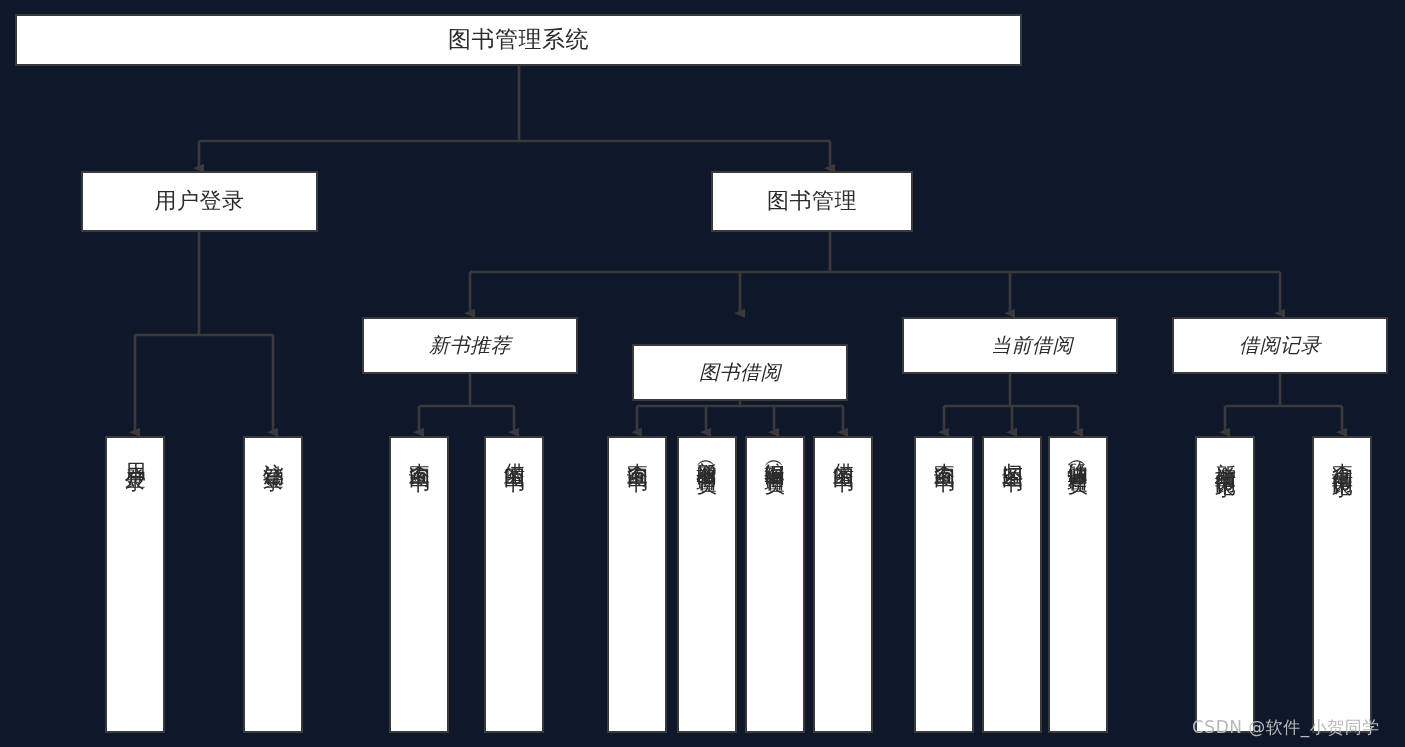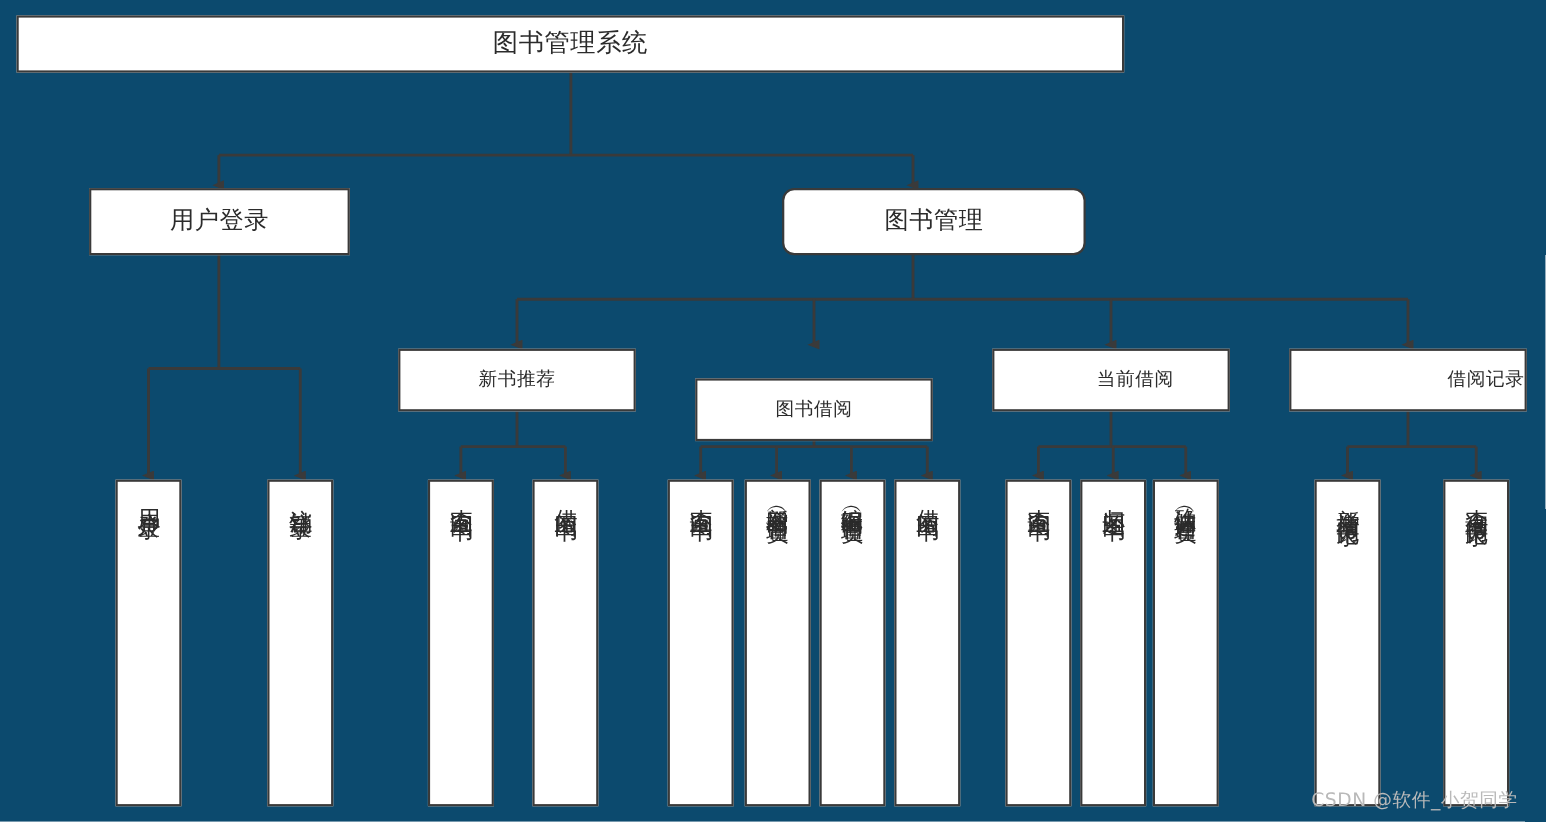--- a/index.html
+++ b/index.html
@@ -5,21 +5,21 @@
   * { box-sizing: border-box; }
   html, body {
     margin: 0; padding: 0;
     background: #ffffff;
     font-family: "DejaVu Sans", "Liberation Sans", sans-serif;
   }
   #canvas {
     position: relative;
     width: 1405px;
     height: 747px;
-    background: #0c4a6e;
+    background: #0f172a;
     overflow: hidden;
   }
   svg.wires {
     position: absolute;
     left: 0; top: 0;
     width: 1405px; height: 747px;
     pointer-events: none;
   }
   .node {
     position: absolute;
@@ -31,21 +31,21 @@
     color: #2b2b2b;
   }
   .node .label {
     text-align: center;
     line-height: 1.12;
     letter-spacing: 0.5px;
     white-space: nowrap;
   }
   .node-root .label   { font-size: 23px; }
   .node-l2 .label     { font-size: 22px; }
-  .node-l3 .label     { font-size: 17px; }
+  .node-l3 .label     { font-size: 20px; font-style: italic; }
 
   
   .node-leaf {
     padding-top: 8px;
     align-items: flex-start;
     justify-content: center;
   }
   .node-leaf .label {
     writing-mode: vertical-rl;
     text-orientation: upright;
@@ -121,34 +121,34 @@
     </g>
   </svg>
 
   <div class="node node-root" style="left:15px; top:14px; width:1007px; height:52px;">
     <span class="label">图书管理系统</span>
   </div>
 
   <div class="node node-l2" style="left:81px; top:171px; width:237px; height:61px;">
     <span class="label">用户登录</span>
   </div>
-  <div class="node node-l2" style="left:711px; top:171px; width:276px; height:61px;border-radius:11px;">
+  <div class="node node-l2" style="left:711px; top:171px; width:202px; height:61px;">
     <span class="label">图书管理</span>
   </div>
 
   <div class="node node-l3" style="left:362px; top:317px; width:216px; height:57px;">
     <span class="label">新书推荐</span>
   </div>
   <div class="node node-l3" style="left:632px; top:317px; width:216px; height:57px;margin-top:27px;">
     <span class="label">图书借阅</span>
   </div>
   <div class="node node-l3" style="left:902px; top:317px; width:216px; height:57px;padding-left:44px;">
     <span class="label">当前借阅</span>
   </div>
-  <div class="node node-l3" style="left:1172px; top:317px; width:216px; height:57px;justify-content:flex-end;">
+  <div class="node node-l3" style="left:1172px; top:317px; width:216px; height:57px;">
     <span class="label">借阅记录</span>
   </div>
 
   <div class="node node-leaf" style="left:105px; top:436px; width:60px; height:297px;">
     <span class="label">用户登录</span>
   </div>
   <div class="node node-leaf" style="left:243px; top:436px; width:60px; height:297px;">
     <span class="label">注销登录</span>
   </div>
 

